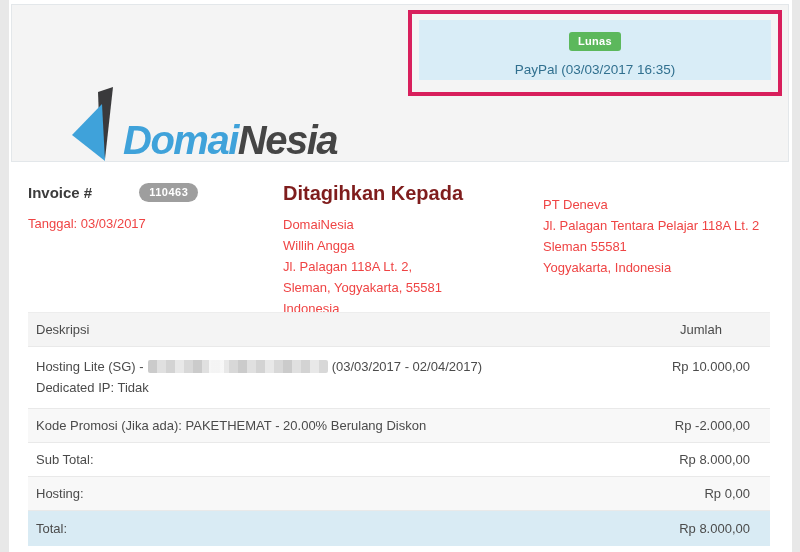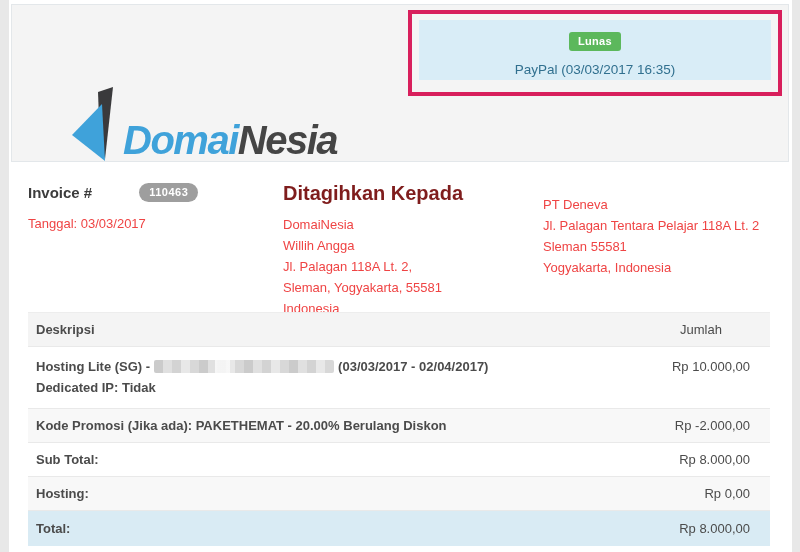--- a/index.html
+++ b/index.html
@@ -126,21 +126,21 @@
     left: 19px; top: 312px;
     width: 742px;
     font-size: 13px;
     color: #4b4b4b;
   }
   .t-row {
     display: flex;
     align-items: flex-start;
     border-bottom: 1px solid #e9e9e9;
   }
-  .t-desc { flex: 1; padding: 6px 8px; line-height: 21px; font-weight: bold; }
+  .t-desc { flex: 1; padding: 6px 8px; line-height: 21px; }
   .t-amount { width: 110px; text-align: right; padding: 6px 20px 6px 0; line-height: 21px; white-space: nowrap; }
   .t-header { background: #f4f4f4; border-top: 1px solid #ededed; }
   .t-header .t-amount { width: 90px; text-align: left; padding: 6px 0; }
   .row-item { background: #ffffff; }
   .row-item .t-desc, .row-item .t-amount { padding-top: 9px; padding-bottom: 10px; }
   .row-alt { background: #f8f8f8; }
   .row-white { background: #ffffff; }
   .row-total { background: #d9ebf4; border-bottom: none; }
   .row-total .t-desc, .row-total .t-amount { padding-top: 7px; padding-bottom: 7px; }
 

